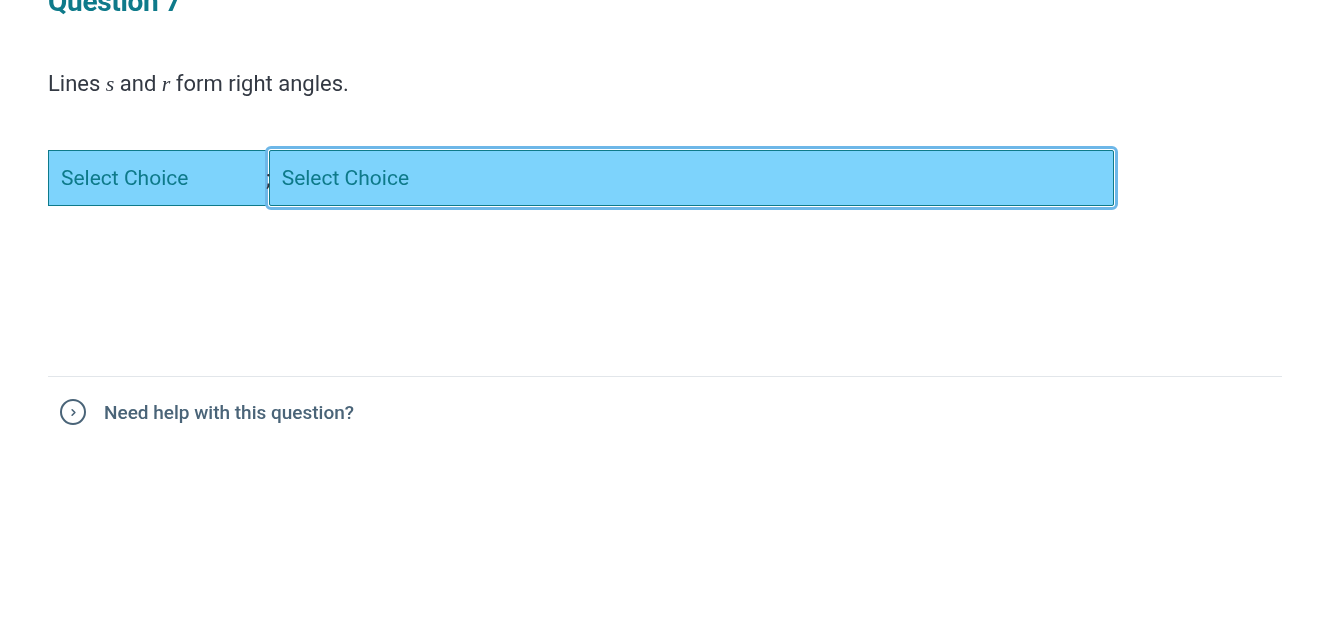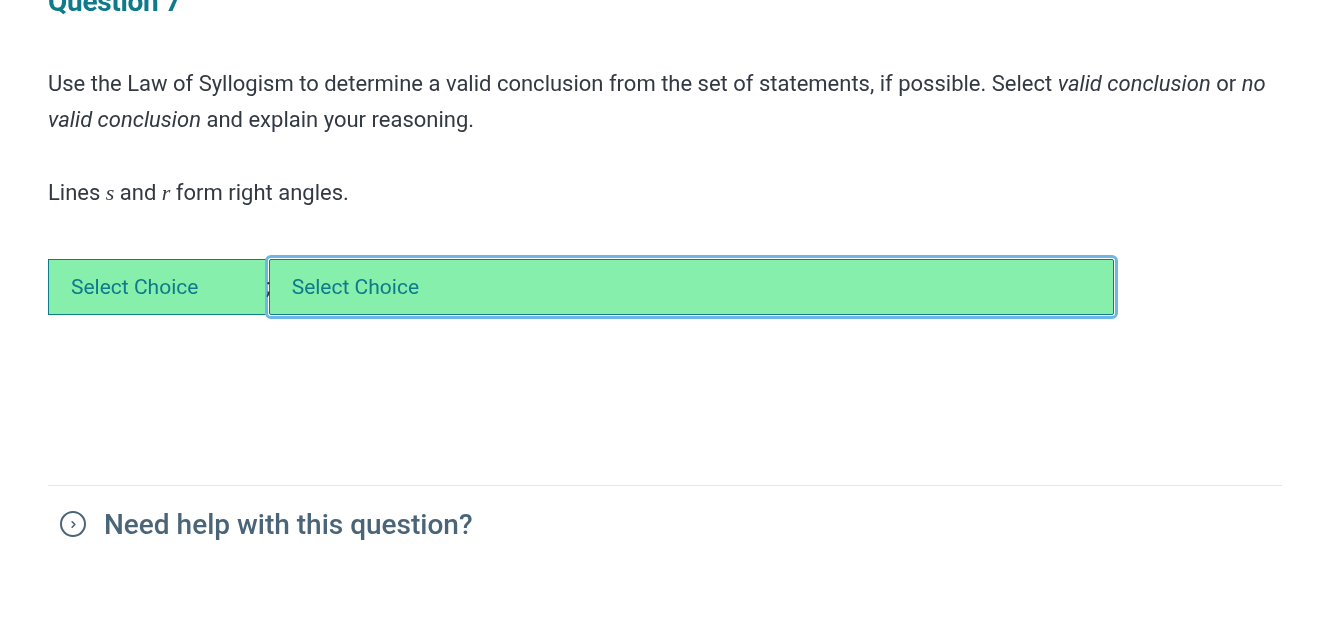--- a/index.html
+++ b/index.html
@@ -48,22 +48,22 @@
     .answer-row {
       display: flex;
       align-items: center;
       gap: 0;
       margin-bottom: 170px;
     }
     .select-choice {
       border: 1.5px solid #0e7a8a;
       color: #0e7a8a;
       font-size: 21px;
-      padding: 12px 22px;
-      background: #86efac;
+      padding: 12px 12px;
+      background: #7dd3fc;
       min-width: 220px;
       height: 56px;
       display: flex;
       align-items: center;
       cursor: pointer;
     }
     .select-choice.wide {
       min-width: 845px;
       border: 1.5px solid #0e7a8a;
       outline: 3px solid #6db7e8;
@@ -96,34 +96,31 @@
       justify-content: center;
       color: #4a6478;
       flex-shrink: 0;
       margin-left: 12px;
     }
     .help-icon-wrap svg {
       width: 11px;
       height: 11px;
     }
     .help-label {
-      font-size: 28px;
+      font-size: 19px;
       color: #4a6478;
       font-weight: 500;
     }
   </style>
 </head>
 <body>
 
 <div class="container">
   <h2 class="question-heading">Question 7</h2>
 
-  <p class="question-text">
-    <span>Use the Law of Syllogism to determine a valid conclusion from the set of statements, if possible. Select </span><span class="italic">valid conclusion</span><span> or </span><span class="italic">no valid conclusion</span><span> and explain your reasoning.</span>
-  </p>
 
   <div class="question-statement">
     <div>
       <span>Lines </span><span class="math-var">s</span><span> and </span><span class="math-var">r</span><span> form right angles.</span>
     </div>
   </div>
 
   <div class="answer-row">
     <div class="select-choice">Select Choice</div>
     <span class="separator">;</span>

